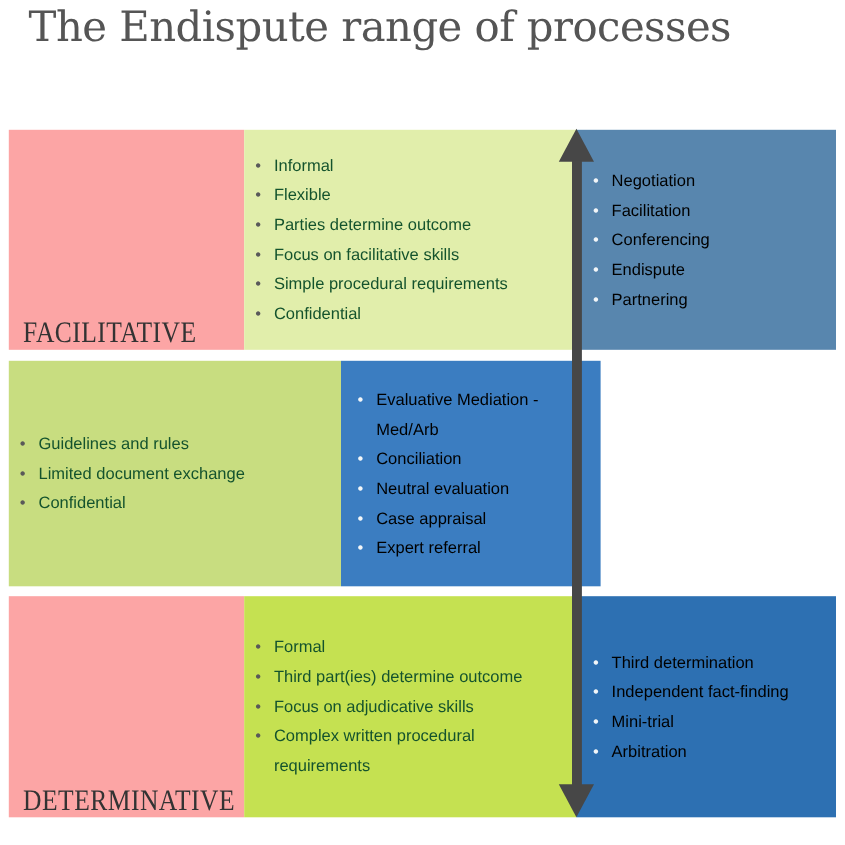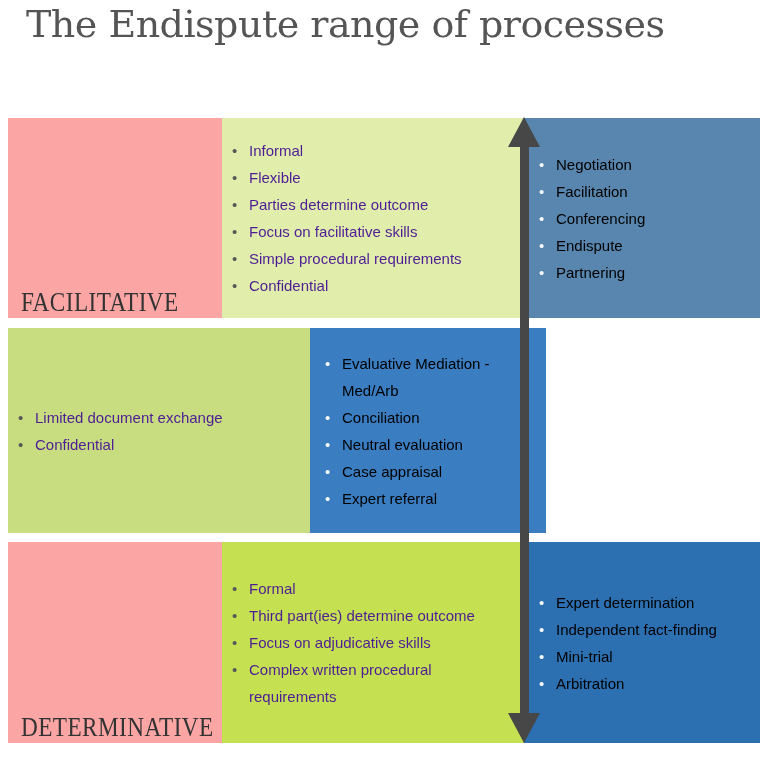--- a/index.html
+++ b/index.html
@@ -71,21 +71,21 @@
     padding-left: 17px;
     font-size: 15px;
     line-height: 27px;
   }
   ul.bullets li::before {
     content: "\2022";
     position: absolute;
     left: 0;
     top: 0;
   }
-  .char-cell li { color: #4c1d95; }
+  .char-cell li { color: #14532d; }
   .char-cell li::before { color: #595959; }
   .proc-cell li { color: #000000; }
   .proc-cell li::before { color: #f2f6f8; }
   
   .arrow {
     position: absolute;
     left: 508px;
     top: 117px;
     width: 32px;
     height: 626px;
@@ -141,20 +141,21 @@
         <li>Conferencing</li>
         <li>Endispute</li>
         <li>Partnering</li>
       </ul>
     </div>
   </div>
 
   <div class="row row-2">
     <div class="cell char-cell" style="background: rgb(200, 221, 128);">
       <ul class="bullets">
+        <li>Guidelines and rules</li>
         <li>Limited document exchange</li>
         <li>Confidential</li>
       </ul>
     </div>
     <div class="cell proc-cell" style="background: rgb(59, 125, 193);">
       <ul class="bullets">
         <li>Evaluative Mediation - Med/Arb</li>
         <li>Conciliation</li>
         <li>Neutral evaluation</li>
         <li>Case appraisal</li>
@@ -170,21 +171,21 @@
     <div class="cell char-cell" style="background: rgb(197, 225, 81);">
       <ul class="bullets">
         <li>Formal</li>
         <li>Third part(ies) determine outcome</li>
         <li>Focus on adjudicative skills</li>
         <li>Complex written procedural requirements</li>
       </ul>
     </div>
     <div class="cell proc-cell" style="background: rgb(45, 112, 178);">
       <ul class="bullets">
-        <li>Expert determination</li>
+        <li>Third determination</li>
         <li>Independent fact-finding</li>
         <li>Mini-trial</li>
         <li>Arbitration</li>
       </ul>
     </div>
   </div>
 
 </div>
 
 <div class="arrow">

